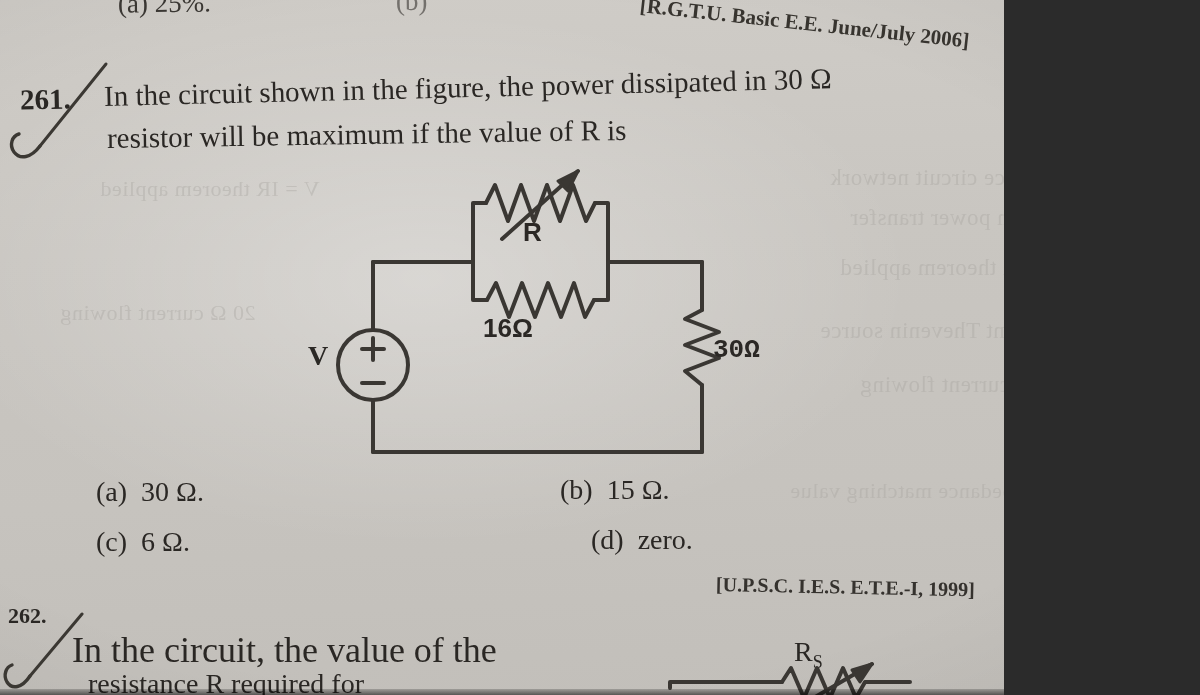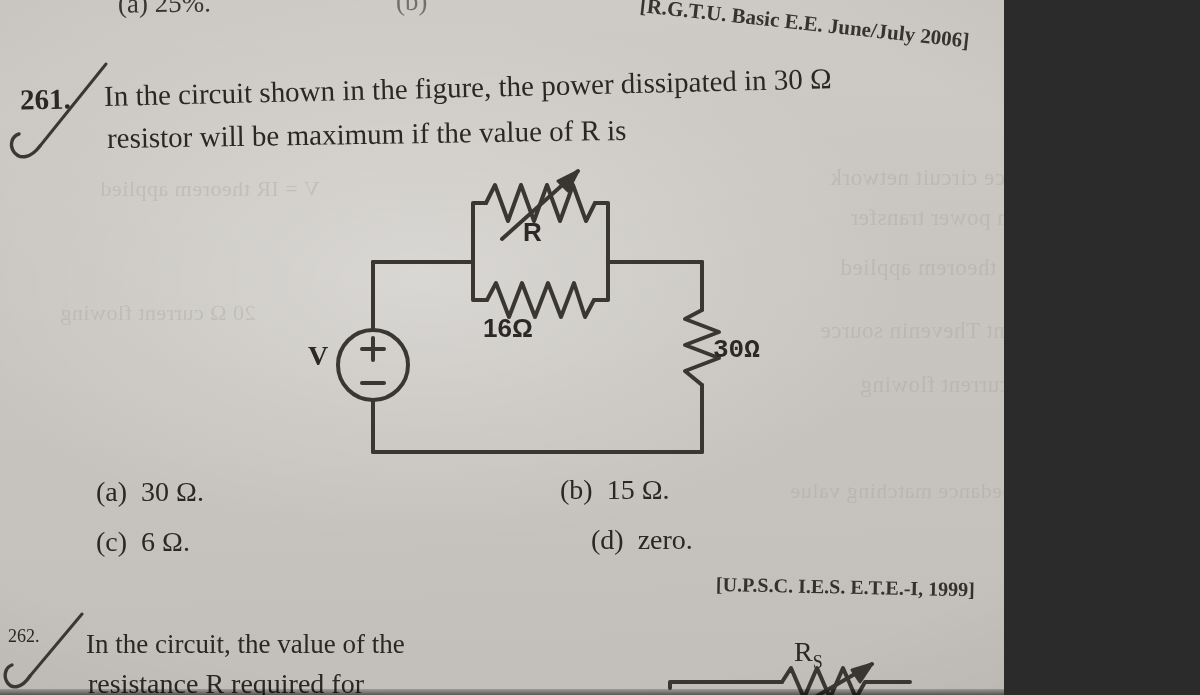--- a/index.html
+++ b/index.html
@@ -106,27 +106,27 @@
   #source-bottom {
     left: 716px; top: 573px;
     font-size: 20px;
     font-weight: bold;
     color: #35322e;
     transform: rotate(1.2deg);
     transform-origin: left center;
   }
 
   #q262-num {
-    left: 8px; top: 626px;
-    font-size: 18px;
-    font-weight: normal;
+    left: 8px; top: 603px;
+    font-size: 22px;
+    font-weight: bold;
   }
   #q262-l1 {
-    left: 86px; top: 629px;
-    font-size: 27px;
+    left: 72px; top: 629px;
+    font-size: 36px;
   }
   #q262-l2 {
     left: 88px; top: 668px;
     font-size: 28px;
   }
   #rs-label {
     left: 794px; top: 636px;
     font-size: 28px;
     font-weight: normal;
   }

